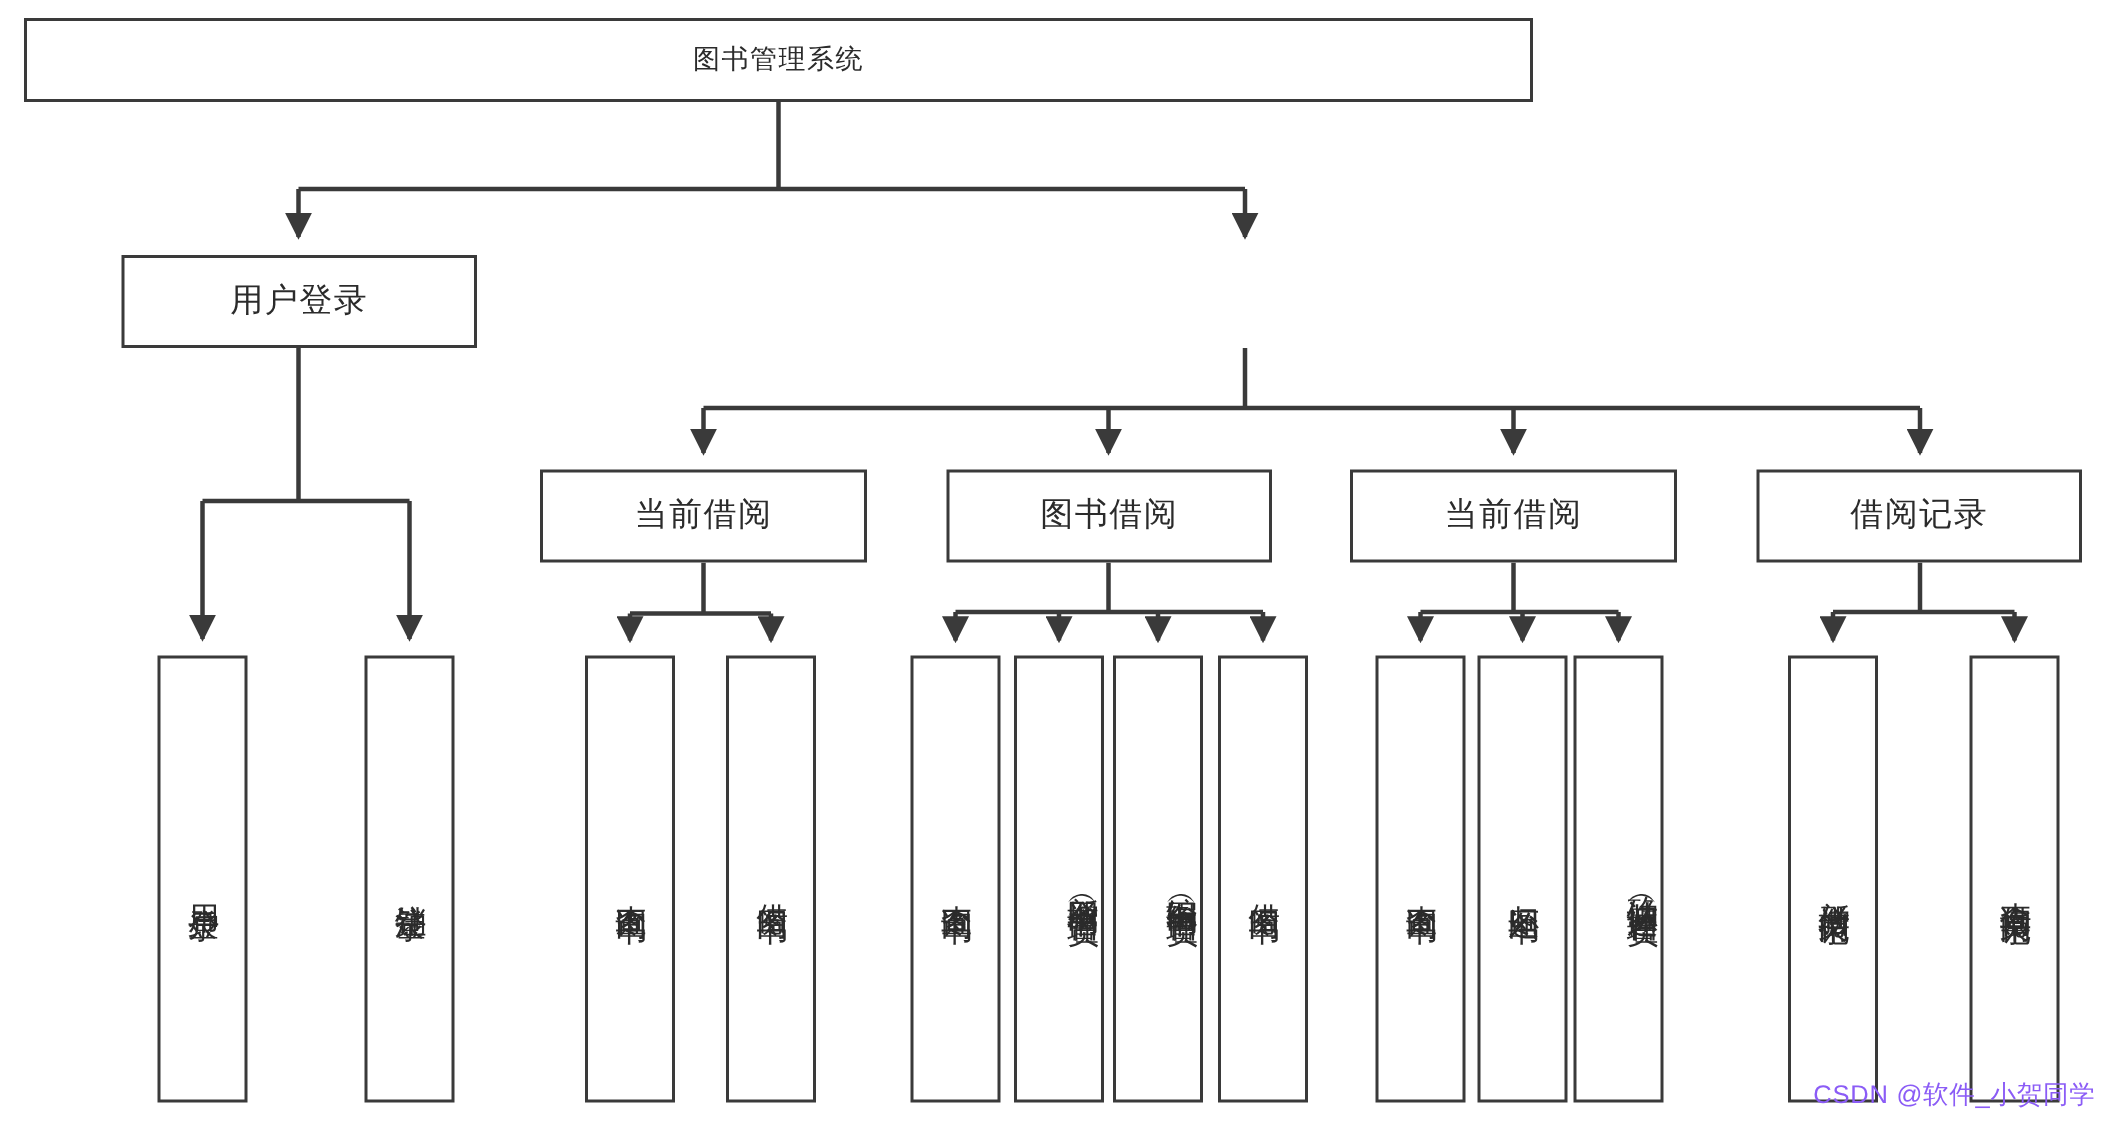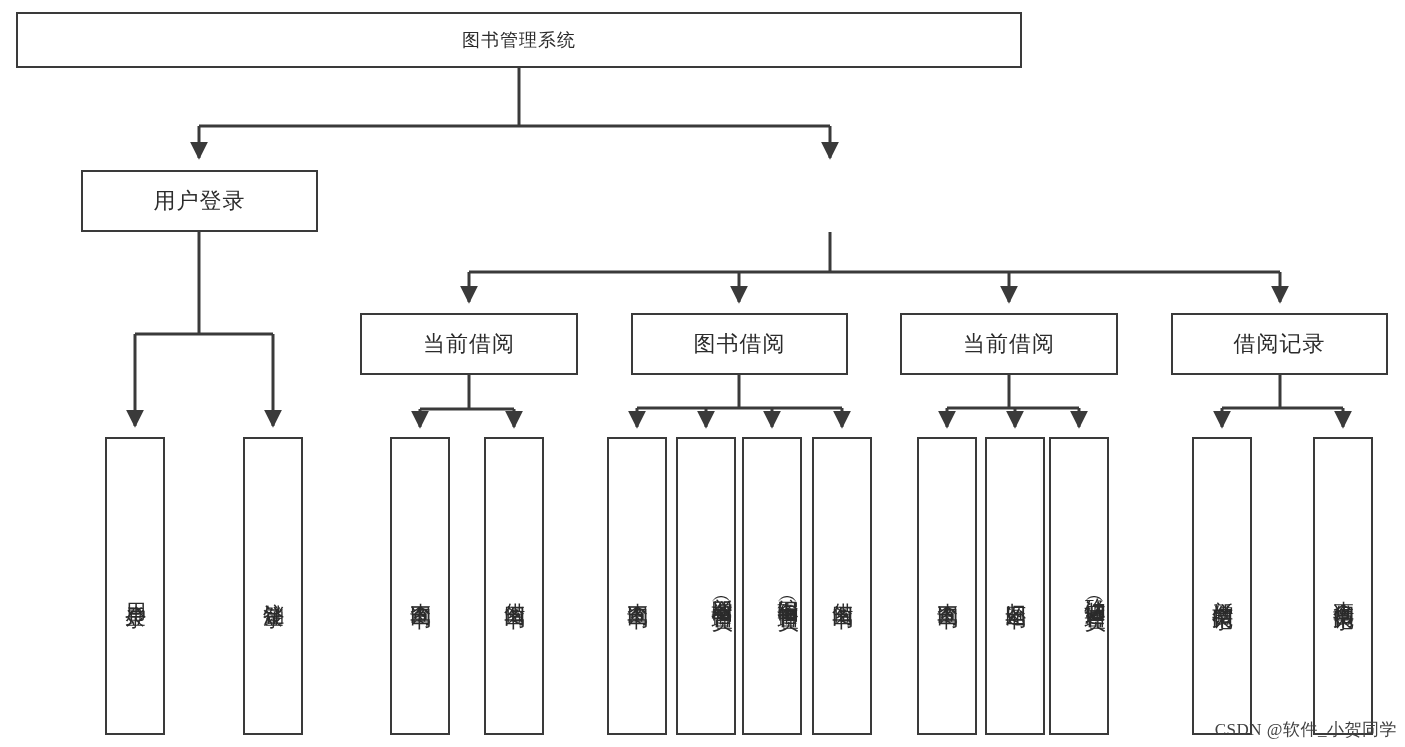--- a/index.html
+++ b/index.html
@@ -56,25 +56,25 @@
     align-items: center;
   }
   .node.root {
     font-size: 18px;
   }
   .watermark {
     position: absolute;
     right: 8px;
     bottom: 6px;
     font-size: 17px;
-    color: #404040;
+    color: #8b5cf6;
     letter-spacing: 0.5px;
     white-space: nowrap;
     z-index: 3;
-    font-family: Liberation Serif, serif;
+    font-family: Liberation Sans, sans-serif;
   }
 </style>
 </head>
 <body>
 
 <div id="canvas">
 
   <svg id="wires" viewBox="0 0 1405 747" xmlns="http://www.w3.org/2000/svg">
     <defs>
       <marker id="arrow" viewBox="0 0 10 10" refX="9" refY="5" markerWidth="6" markerHeight="6" orient="auto-start-reverse">

